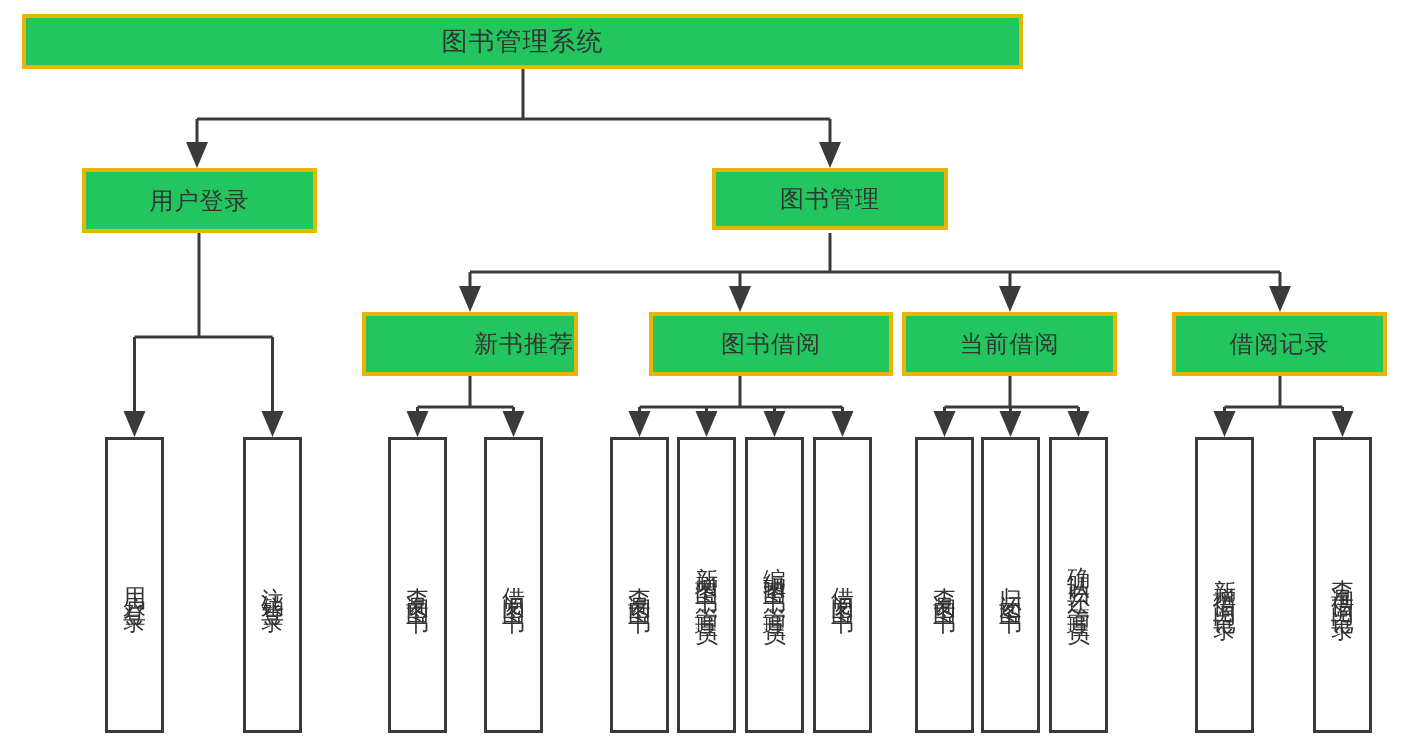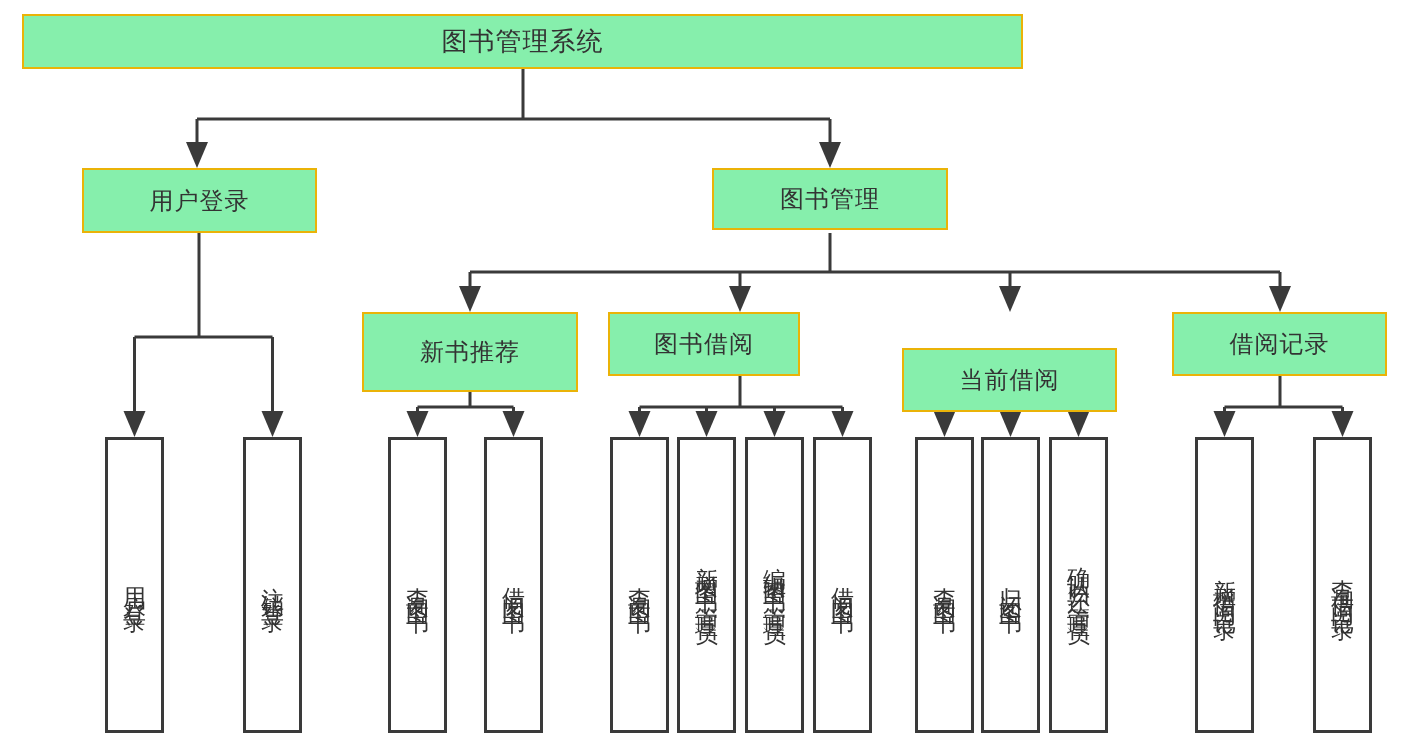--- a/index.html
+++ b/index.html
@@ -19,22 +19,22 @@
     position: absolute;
     left: 0;
     top: 0;
     width: 1405px;
     height: 747px;
     pointer-events: none;
   }
   .hnode {
     position: absolute;
     box-sizing: border-box;
-    border: 2px solid #eab308;
-    background: #86efac;
+    border: 4px solid #eab308;
+    background: #22c55e;
     display: flex;
     align-items: center;
     justify-content: center;
     color: #333333;
     font-size: 24px;
     letter-spacing: 1px;
     white-space: nowrap;
   }
   .vnode {
     position: absolute;
@@ -131,27 +131,27 @@
     <span>图书管理系统</span>
   </div>
 
   <div class="hnode" style="left:82px; top:168px; width:235px; height:65px;">
     <span>用户登录</span>
   </div>
   <div class="hnode" style="left:712px; top:168px; width:236px; height:62px;">
     <span>图书管理</span>
   </div>
 
-  <div class="hnode" style="left:362px; top:312px; width:216px; height:80px;">
+  <div class="hnode" style="left:362px; top:312px; width:216px; height:64px;justify-content:flex-end;">
     <span>新书推荐</span>
   </div>
-  <div class="hnode" style="left:608px; top:312px; width:192px; height:64px;">
+  <div class="hnode" style="left:649px; top:312px; width:244px; height:64px;">
     <span>图书借阅</span>
   </div>
-  <div class="hnode" style="left:902px; top:312px; width:215px; height:64px;margin-top:36px;">
+  <div class="hnode" style="left:902px; top:312px; width:215px; height:64px;">
     <span>当前借阅</span>
   </div>
   <div class="hnode" style="left:1172px; top:312px; width:215px; height:64px;">
     <span>借阅记录</span>
   </div>
 
   <div class="vnode" style="left:105px; top:437px; width:59px; height:296px;">
     <span>用户登录</span>
   </div>
   <div class="vnode" style="left:243px; top:437px; width:59px; height:296px;">

